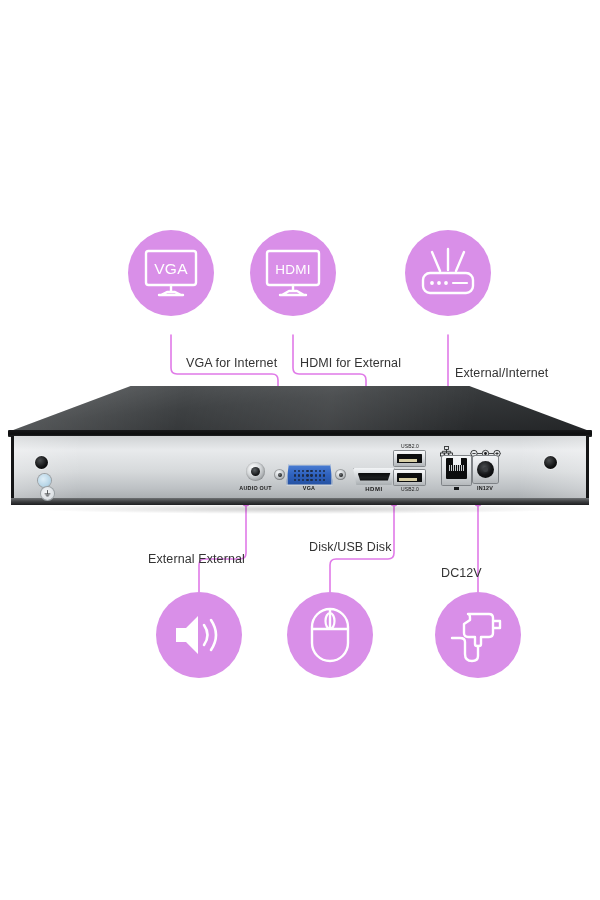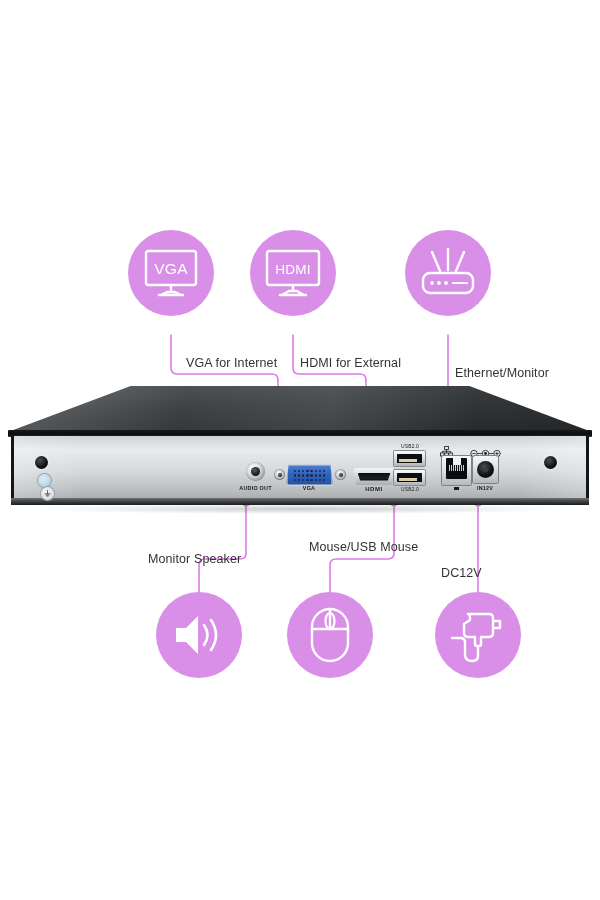--- a/index.html
+++ b/index.html
@@ -351,21 +351,21 @@
   <div class="callout" style="left:405px; top:230px; width:86px; height:86px;">
     <svg width="58" height="52" viewBox="0 0 58 52">
       <path d="M13 5 L21 24 M29 2 L29 23 M45 5 L37 24" fill="none" stroke="#ffffff" stroke-width="2.4" stroke-linecap="round"></path>
       <rect x="4" y="26" width="50" height="20" rx="7" fill="none" stroke="#ffffff" stroke-width="2.4"></rect>
       <circle cx="13" cy="36" r="1.9" fill="#ffffff"></circle>
       <circle cx="20" cy="36" r="1.9" fill="#ffffff"></circle>
       <circle cx="27" cy="36" r="1.9" fill="#ffffff"></circle>
       <path d="M34 36 L48 36" stroke="#ffffff" stroke-width="2.2" stroke-linecap="round"></path>
     </svg>
   </div>
-  <div class="callout-label nosel" style="left:455px; top:366px;">Ethernet/Monitor</div>
+  <div class="callout-label nosel" style="left:455px; top:366px;">External/Internet</div>
 
   <div id="device">
     <div id="device-top"></div>
     <div id="device-top-sheen"></div>
     <div id="device-lip"></div>
     <div id="device-front">
       <div id="device-front-grad"></div>
     </div>
     <div id="device-base"></div>
     <div id="device-shadow"></div>
@@ -492,30 +492,30 @@
     <div class="port" style="left:465px; top:70px;">
       <div class="dc-body">
         <div class="dc-hole">
           <div class="dc-pin"></div>
         </div>
       </div>
     </div>
     <div class="port-label nosel" style="left:477px; top:99px;">IN12V</div>
   </div>
 
-  <div class="callout-label nosel" style="left:148px; top:552px;">Monitor Speaker</div>
+  <div class="callout-label nosel" style="left:148px; top:552px;">External External</div>
   <div class="callout" style="left:156px; top:592px; width:86px; height:86px;">
     <svg width="56" height="48" viewBox="0 0 56 48">
       <path d="M5 17 L15 17 L27 5 L27 43 L15 31 L5 31 Z" fill="#ffffff"></path>
       <path d="M33 14 Q40 24 33 34" fill="none" stroke="#ffffff" stroke-width="2.6" stroke-linecap="round"></path>
       <path d="M40 9 Q50 24 40 39" fill="none" stroke="#ffffff" stroke-width="2.6" stroke-linecap="round"></path>
     </svg>
   </div>
 
-  <div class="callout-label nosel" style="left:309px; top:540px;">Mouse/USB Mouse</div>
+  <div class="callout-label nosel" style="left:309px; top:540px;">Disk/USB Disk</div>
   <div class="callout" style="left:287px; top:592px; width:86px; height:86px;">
     <svg width="42" height="58" viewBox="0 0 42 58">
       <rect x="3" y="3" width="36" height="52" rx="18" fill="none" stroke="#ffffff" stroke-width="2.4"></rect>
       <path d="M21 3 L21 23" stroke="#ffffff" stroke-width="2.4"></path>
       <path d="M3 23 L39 23" stroke="#ffffff" stroke-width="2.4"></path>
       <ellipse cx="21" cy="15" rx="4.5" ry="8" fill="none" stroke="#ffffff" stroke-width="2.2"></ellipse>
     </svg>
   </div>
 
   <div class="callout-label nosel" style="left:441px; top:566px;">DC12V</div>

